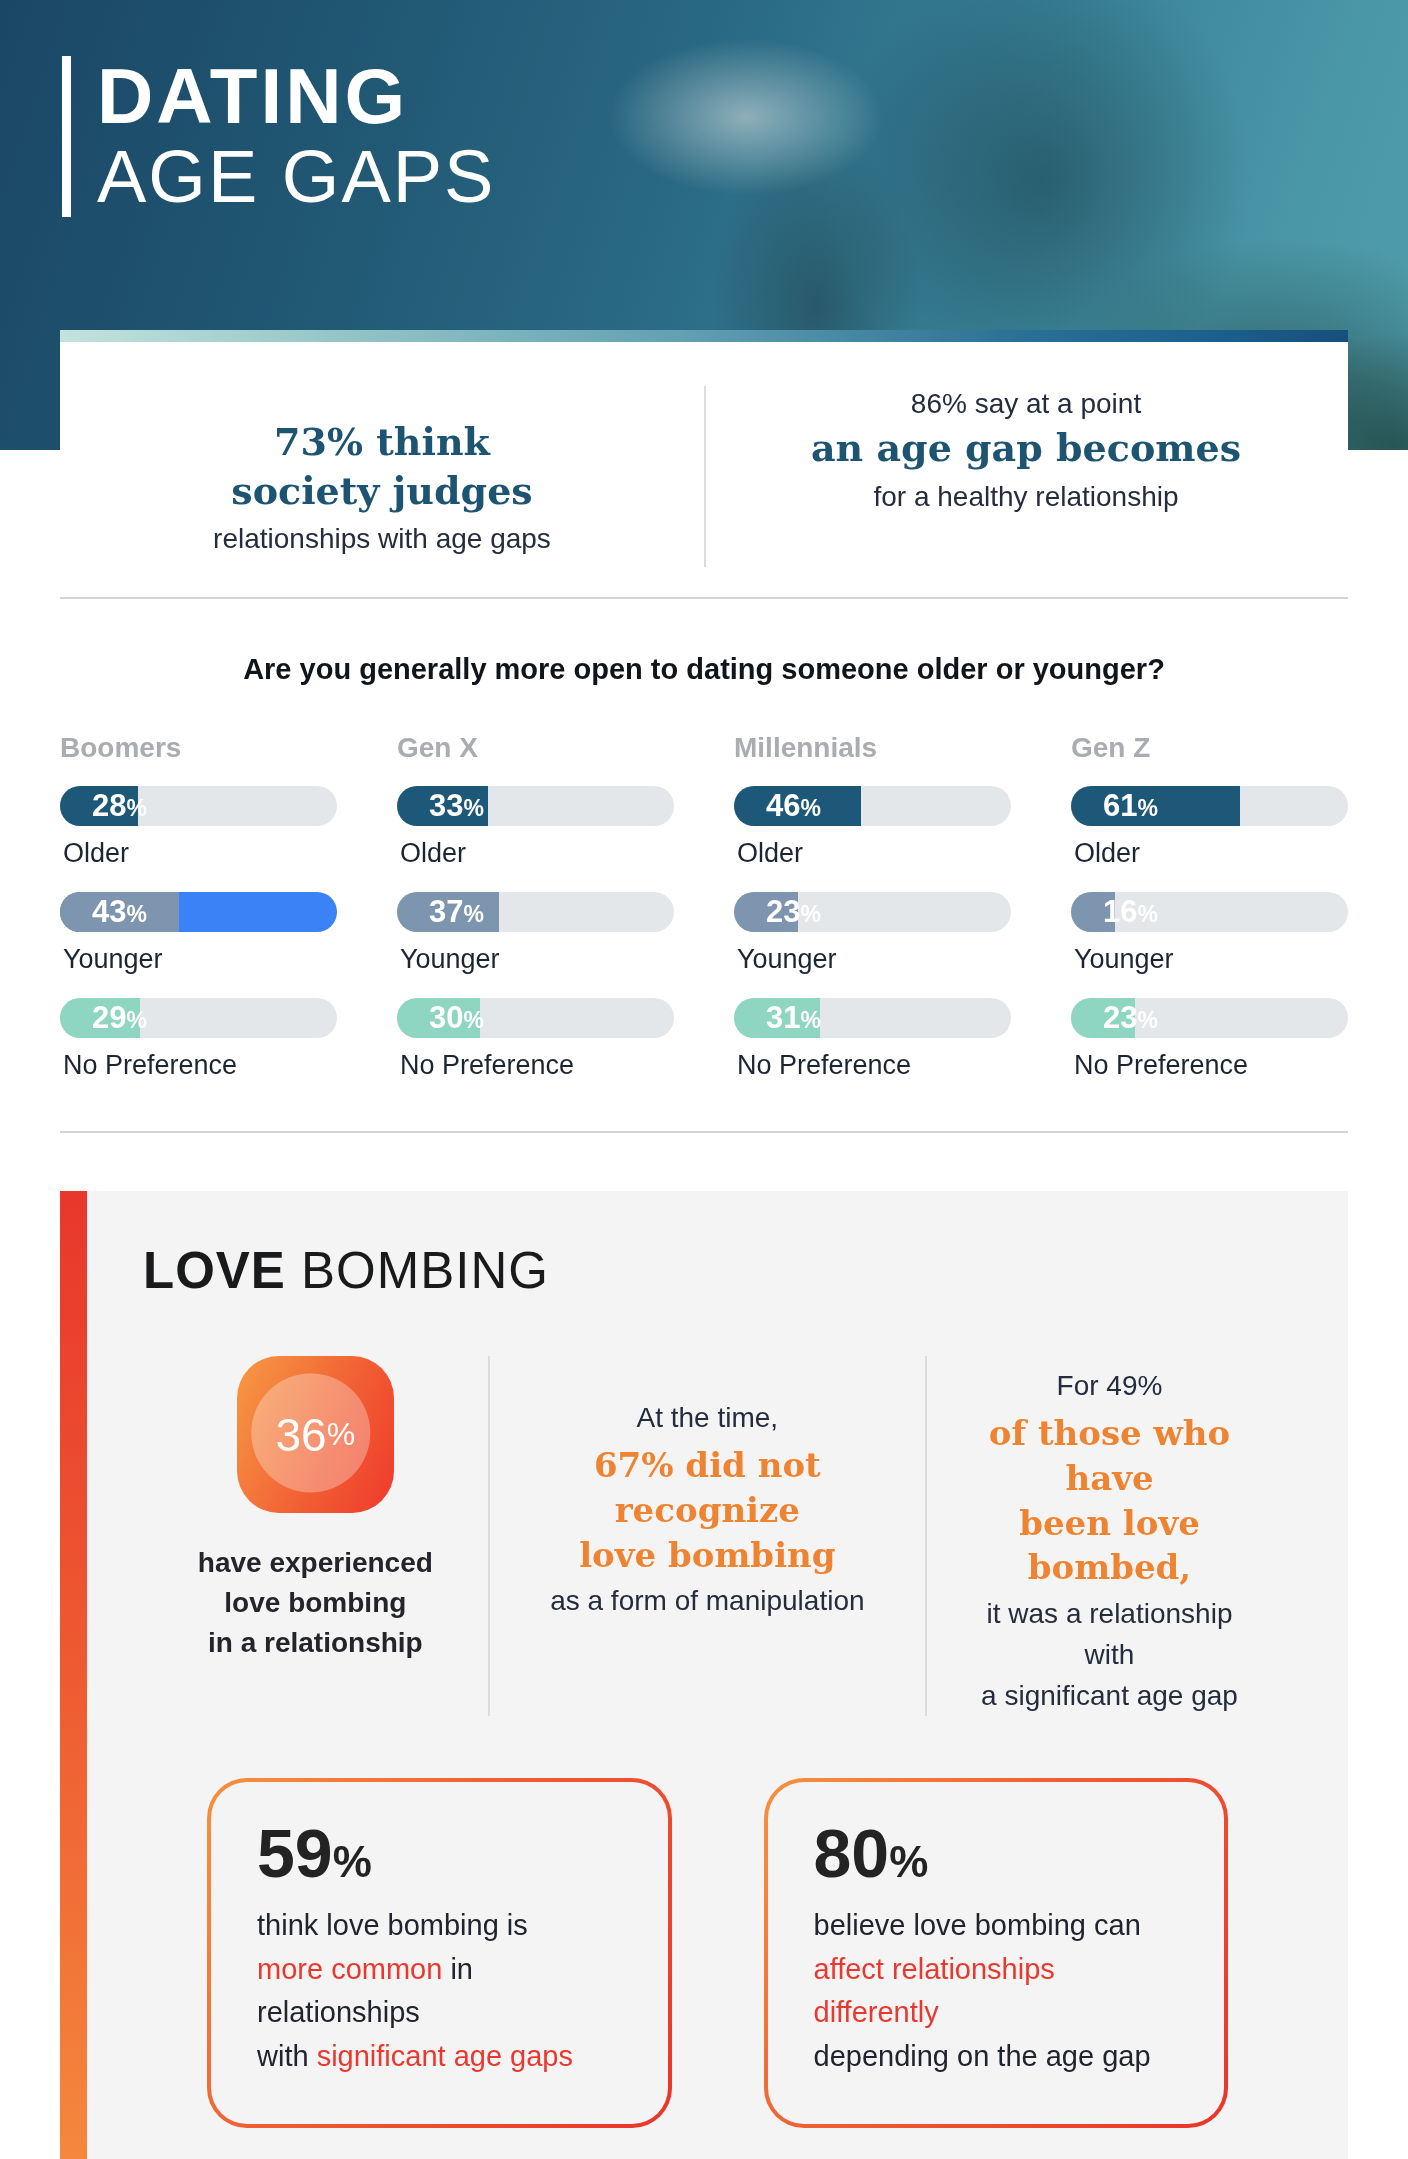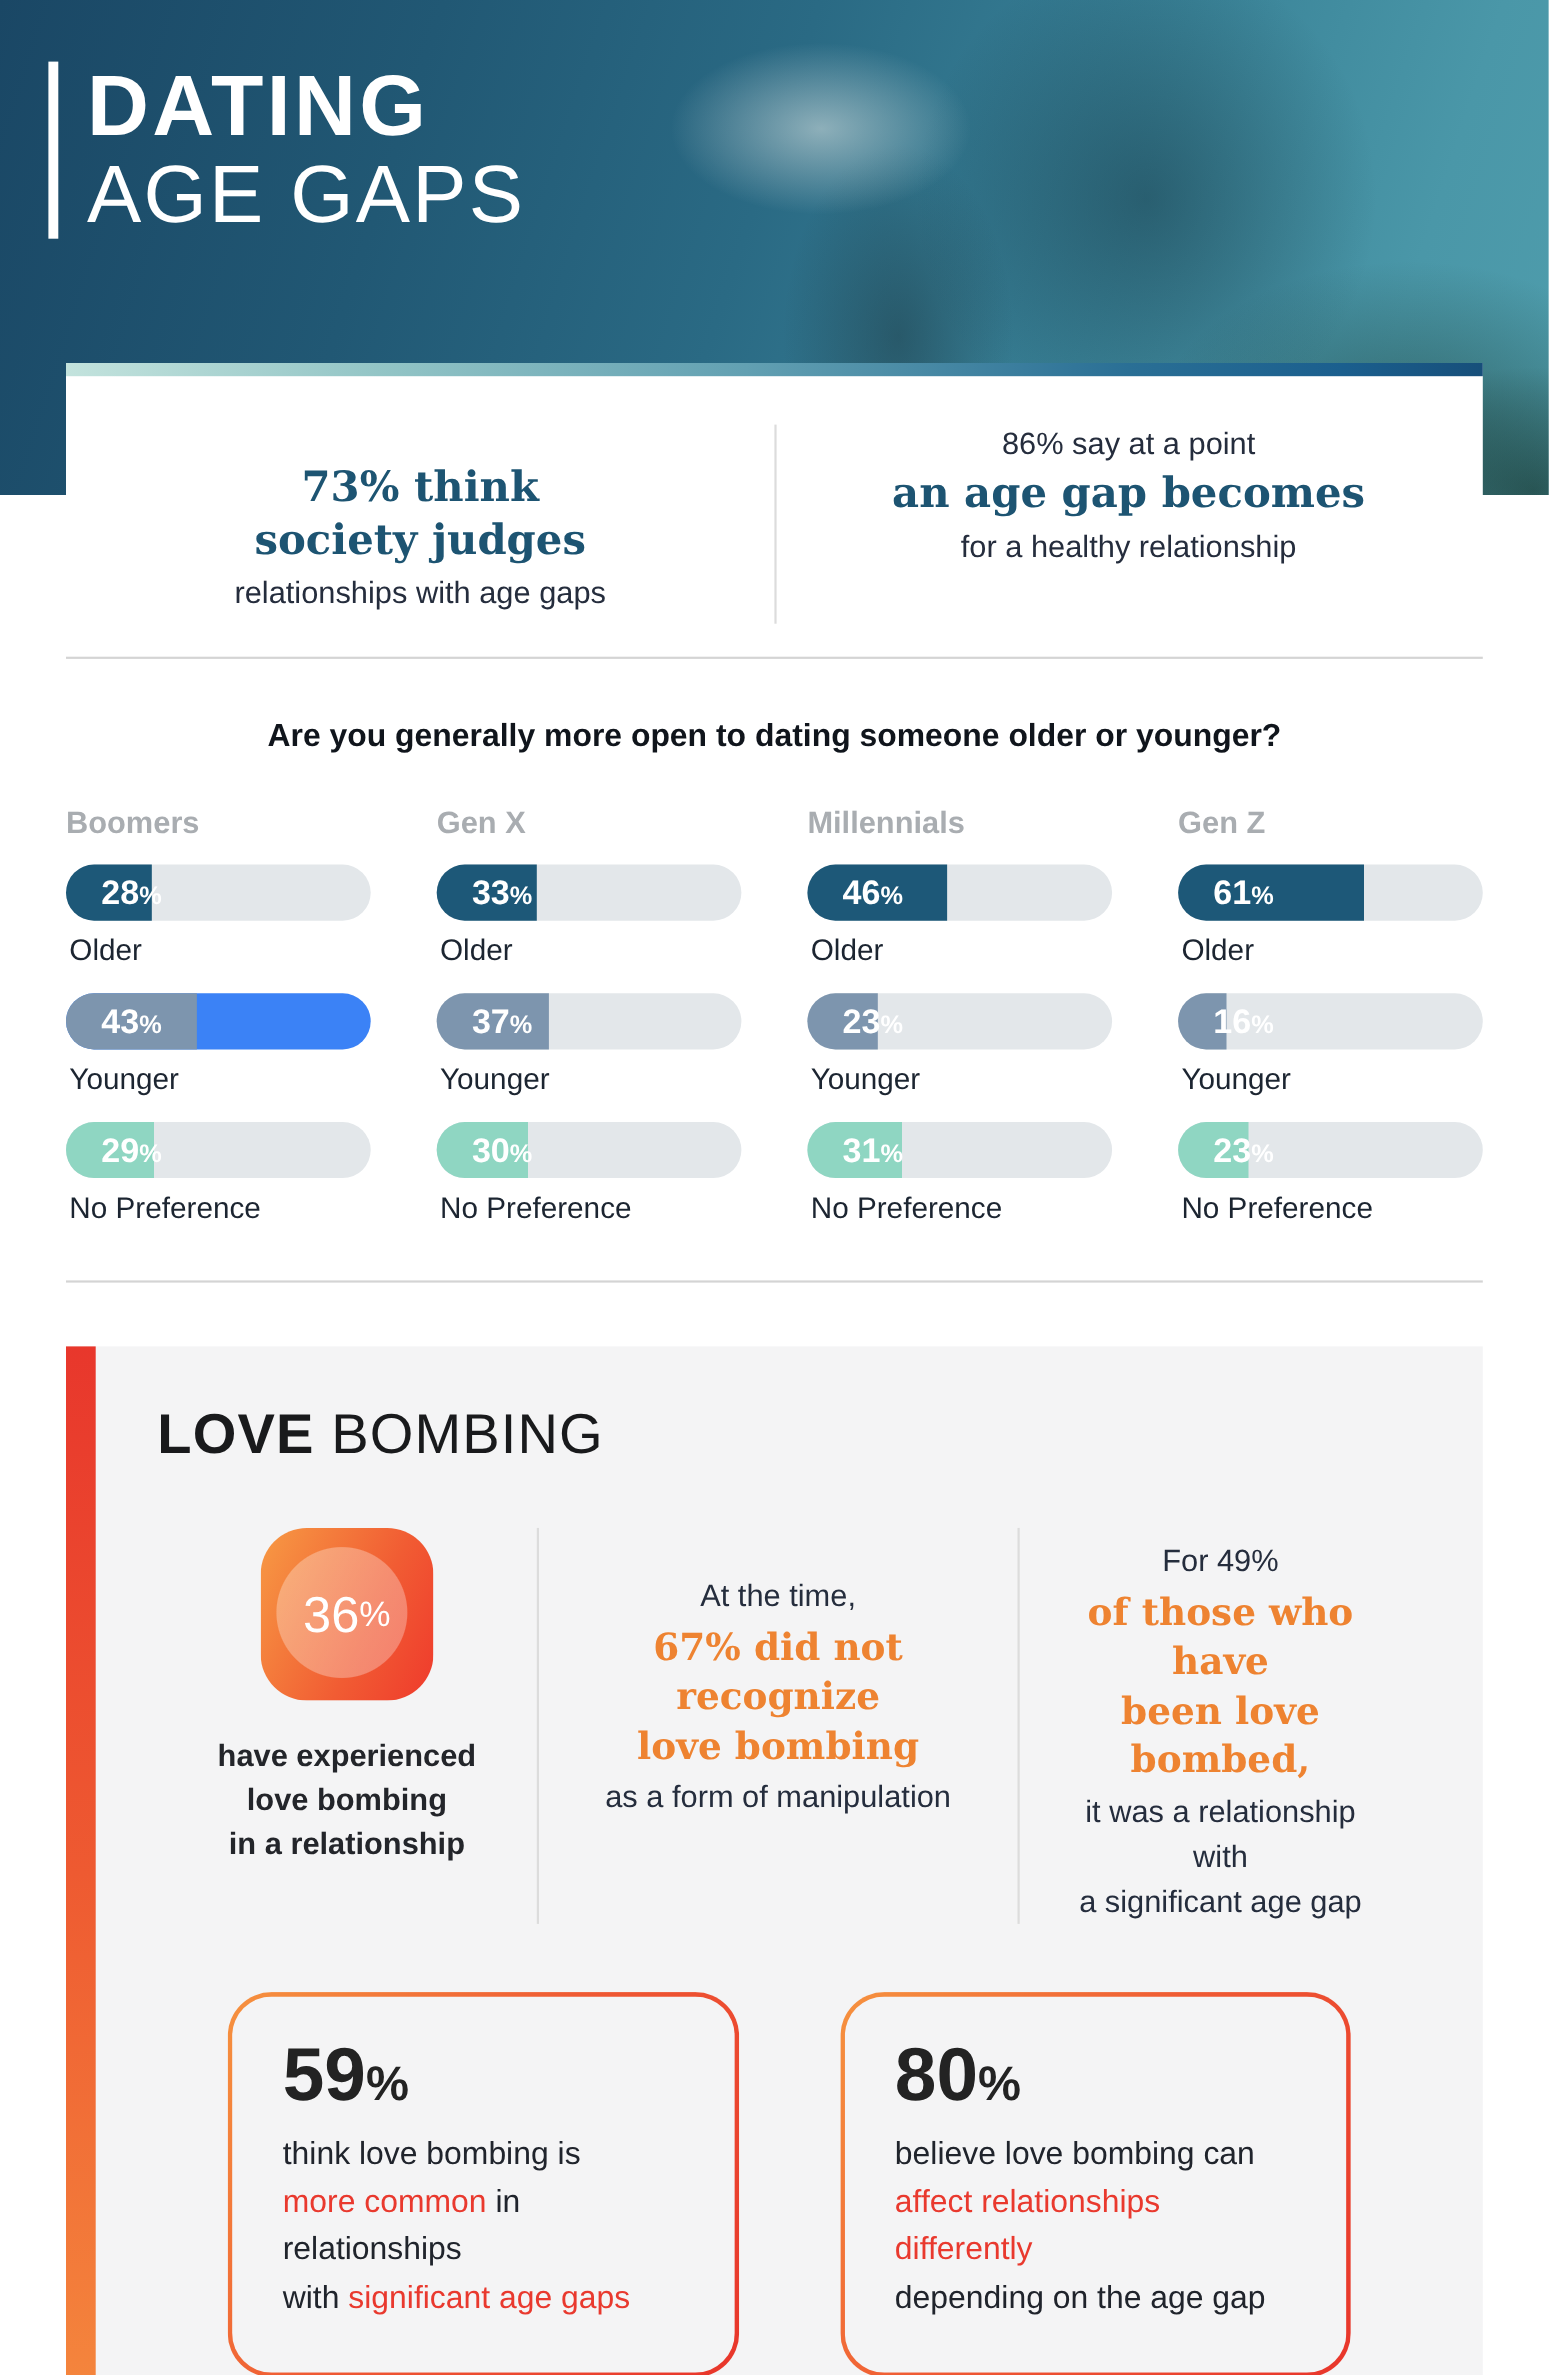--- a/index.html
+++ b/index.html
@@ -13,21 +13,21 @@
   
   .header { position:relative; height:450px;
     background:
       radial-gradient(ellipse 210px 120px at 53% 26%, rgba(222,230,228,0.55), rgba(222,230,228,0) 65%),
       radial-gradient(ellipse 150px 250px at 58% 68%, rgba(26,45,52,0.40), rgba(26,45,52,0) 70%),
       radial-gradient(ellipse 300px 320px at 74% 40%, rgba(12,34,46,0.38), rgba(12,34,46,0) 70%),
       radial-gradient(ellipse 340px 220px at 91% 86%, rgba(22,48,38,0.45), rgba(22,48,38,0) 68%),
       radial-gradient(ellipse 260px 160px at 99% 99%, rgba(16,40,30,0.55), rgba(16,40,30,0) 70%),
       linear-gradient(108deg, #1a4765 0%, #215874 26%, #2a6a84 48%, #3a8398 70%, #4a97a8 88%, #4f9dac 100%);
   }
-  .title-block { position:absolute; left:44px; top:56px; display:flex; align-items:stretch; }
+  .title-block { position:absolute; left:62px; top:56px; display:flex; align-items:stretch; }
   .title-bar { width:9px; background:#ffffff; margin-right:26px; }
   .title-l1 { font-size:78px; font-weight:bold; color:#ffffff; line-height:1.04; letter-spacing:3px; }
   .title-l2 { font-size:74px; font-weight:normal; color:#ffffff; line-height:1.08; letter-spacing:2px; }
 
   
   .card { position:relative; margin:-120px 60px 0; background:#ffffff; }
   .card-strip { height:12px;
     background:linear-gradient(90deg,#c3e3dd 0%, #93c5c6 22%, #62a0b2 48%, #2a6f95 75%, #1b5f8e 90%, #174f7a 100%); }
 
   .stats-row { position:relative; display:grid; grid-template-columns:1fr 1fr; padding:46px 0 42px; }
@@ -39,21 +39,21 @@
   .stat--left .stat-headline { margin-top:30px; }
 
   .rule { border:none; border-top:2px solid #d4d4d4; }
 
   .question { text-align:center; font-size:29px; font-weight:bold; color:#10151c; margin:54px 0 46px; }
 
   
   .chart { display:grid; grid-template-columns:repeat(4,1fr); column-gap:60px; }
   .gen-name { font-size:28px; font-weight:bold; color:#a9adb1; margin-bottom:22px; }
   .bar-block { margin-bottom:23px; }
-  .track { position:relative; height:51px; background:#e3e7ea; border-radius:29px; }
+  .track { position:relative; height:40px; background:#e3e7ea; border-radius:29px; }
   .fill { height:100%; border-radius:29px 0 0 29px; }
   .pct { position:absolute; left:32px; top:50%; transform:translateY(-50%);
          color:#ffffff; font-weight:bold; font-size:31px; white-space:nowrap; }
   .pct-sign { font-size:23px; }
   .bar-cat { font-size:27px; color:#1c2531; margin:12px 0 0 3px; }
   .chart-rule { margin-top:27px; }
 
   
   .love-card { margin:58px 60px 0; background:#f4f4f5; display:flex; }
   .love-accent { width:27px; flex-shrink:0;

